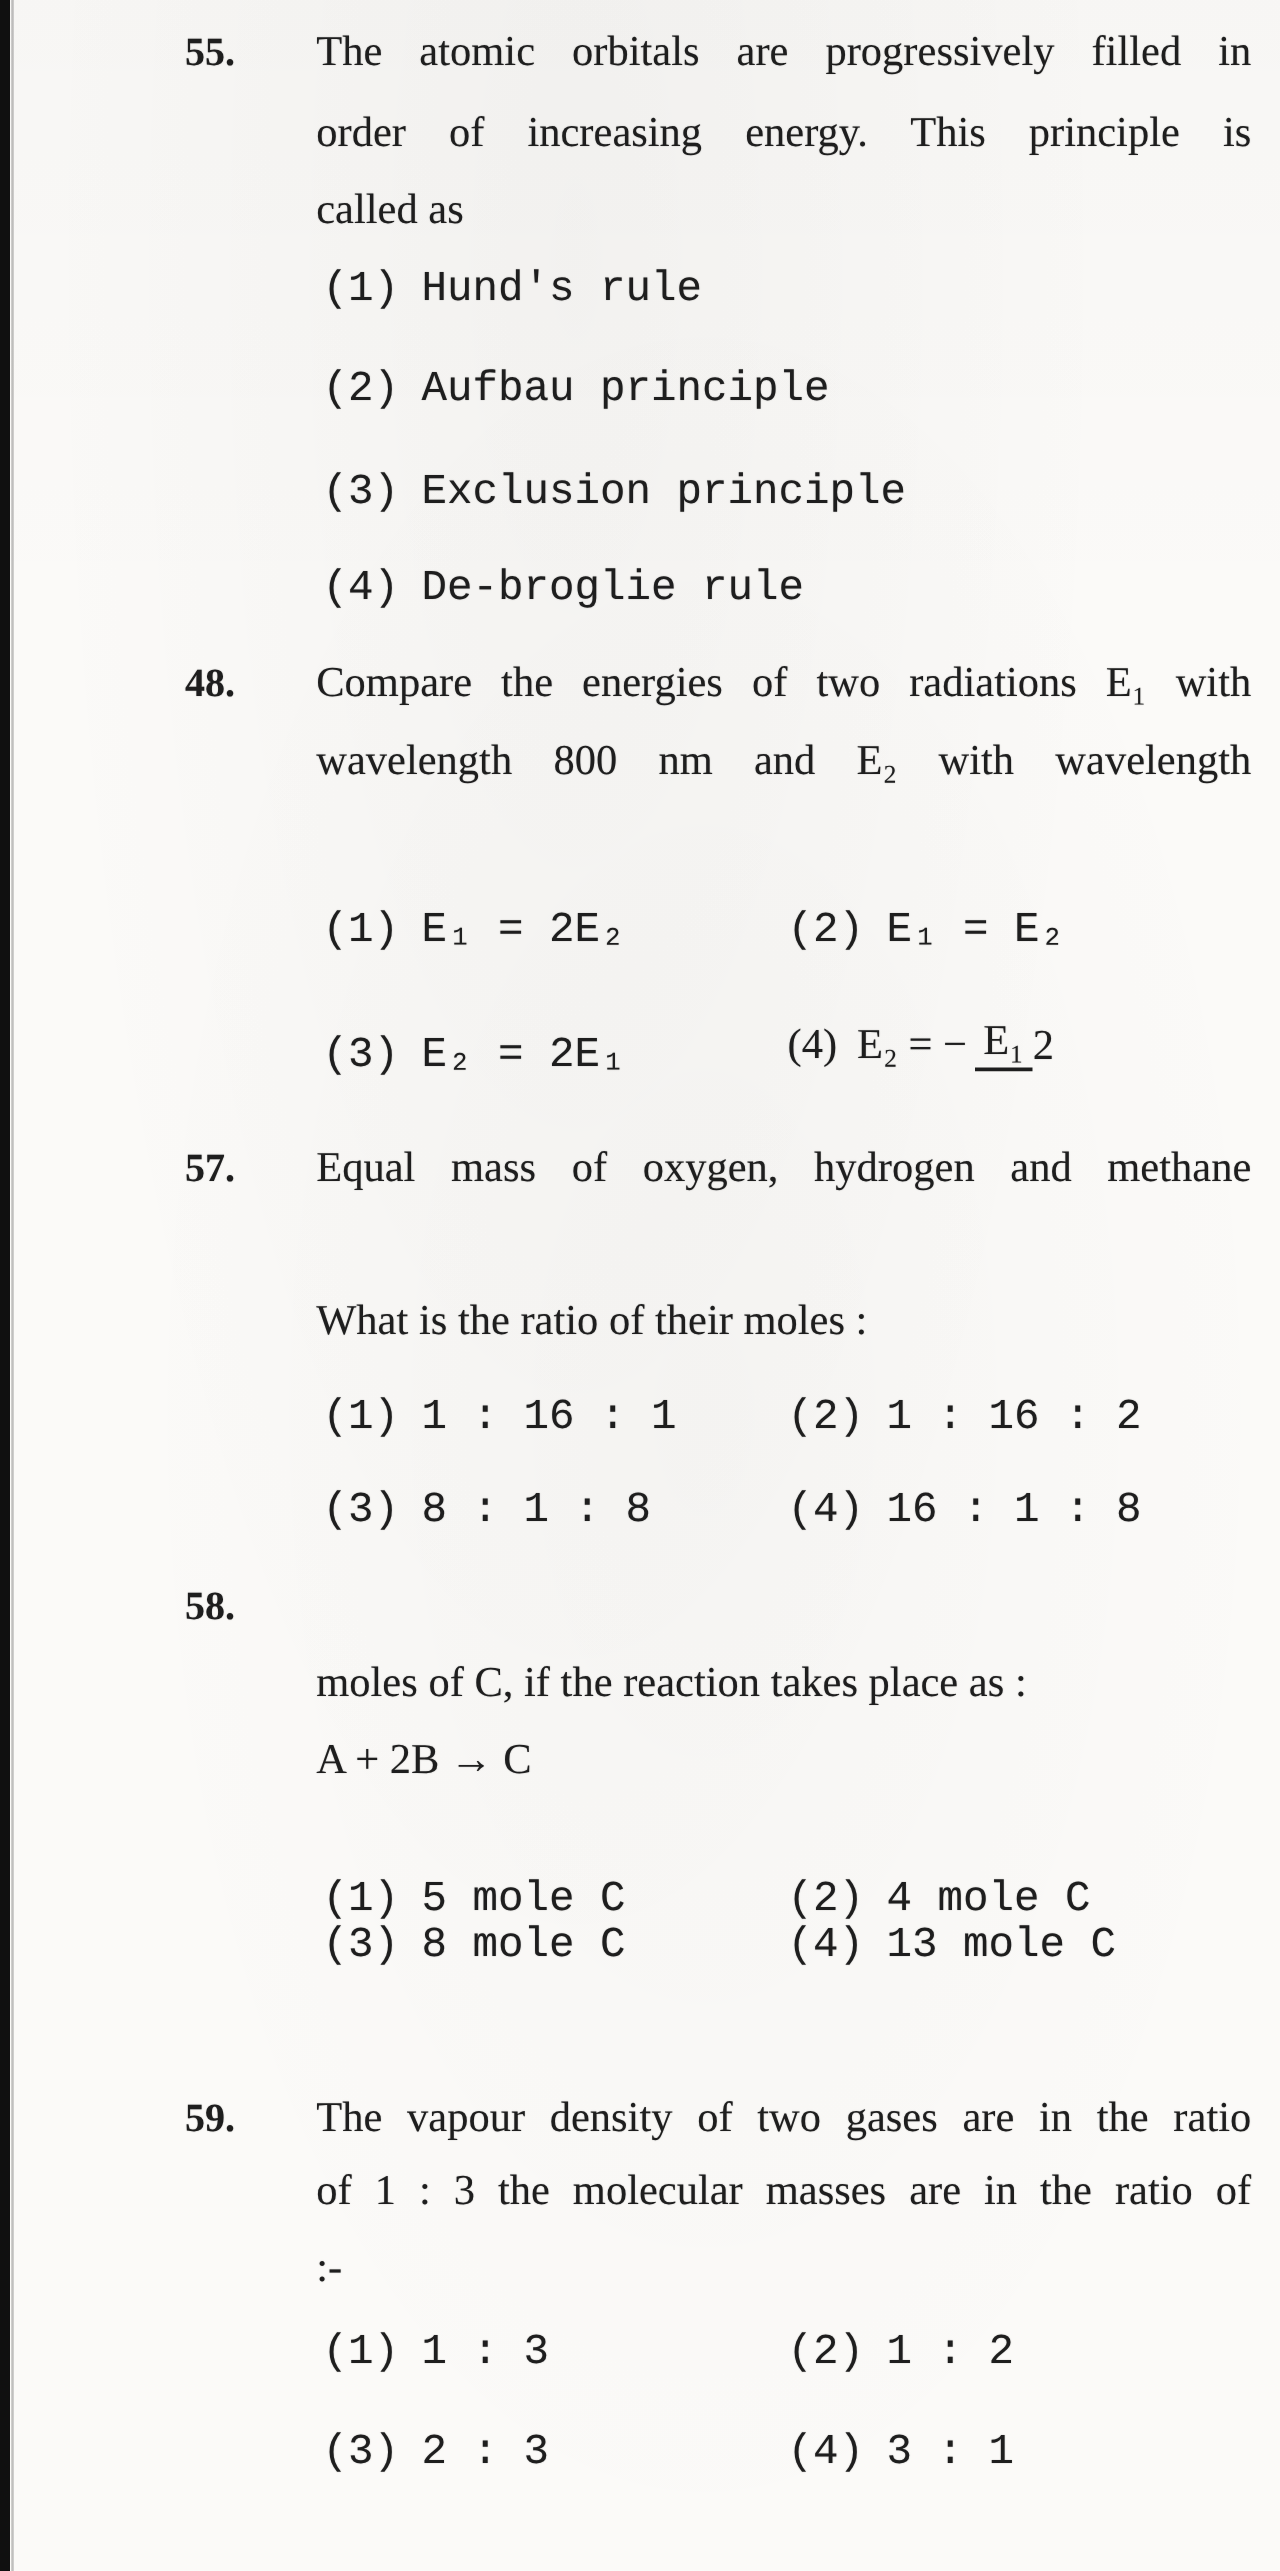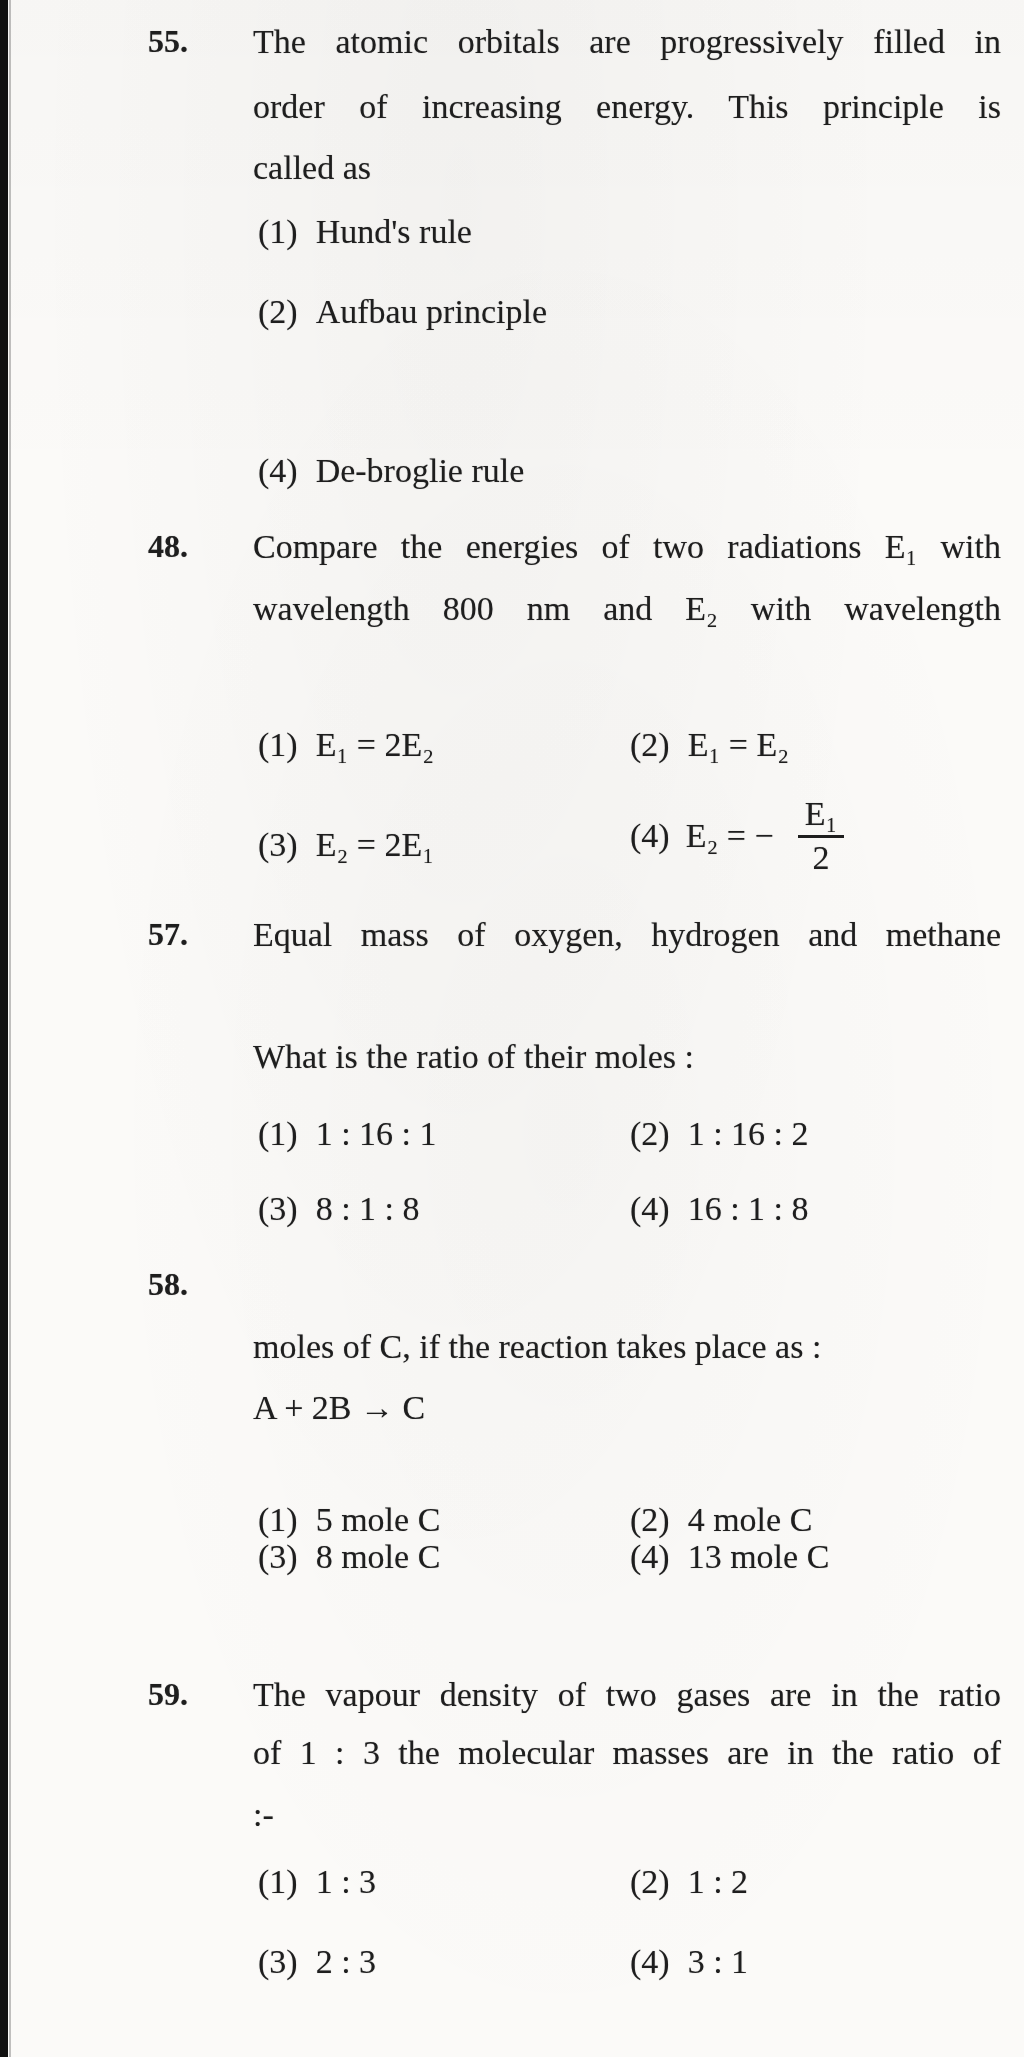--- a/index.html
+++ b/index.html
@@ -23,49 +23,52 @@
   .edge-hairline{position:absolute;left:9px;top:0;width:2px;height:2057px;background:rgba(16,16,16,0.25);}
   .qnum{
     position:absolute;left:148px;
     font-size:32px;font-weight:bold;line-height:38px;white-space:nowrap;
   }
   .qline{
     position:absolute;left:253px;width:748px;
     font-size:34px;line-height:40px;
   }
   .justify{text-align:justify;text-align-last:justify;}
-  .optrow{position:absolute;left:258px;width:748px;height:42px;font-size:34px;}
+  .optrow{position:absolute;left:258px;width:748px;height:42px;font-size:34px;font-family:Liberation Mono, monospace;}
   .opt{position:absolute;top:0;white-space:nowrap;}
   .opt-col2{left:372px;}
   .olabel{display:inline-block;margin-right:18px;}
   .fracopt{
     position:absolute;display:flex;align-items:center;
     height:96px;font-size:34px;white-space:nowrap;
   }
   .fracopt .olabel{margin-right:16px;}
-  .frac{display:inline-flex;flex-direction:column;align-items:center;line-height:1.08;margin-left:24px;}
+  .frac{display:inline-flex;flex-direction:row;align-items:center;line-height:1.08;margin-left:6px;}
   .frac .num{border-bottom:3px solid #1e1e1e;padding:0 7px 2px;}
   .frac .den{padding-top:2px;}
 </style>
 </head>
 <body>
 
 <div class="page">
   <div class="edge"></div>
   <div class="edge-hairline"></div>
 
   <div class="qnum" style="top:22px">55.</div>
   <div class="qline justify" style="top:22px">The atomic orbitals are progressively filled in</div>
   <div class="qline justify" style="top:87px">order of increasing energy. This principle is</div>
   <div class="qline" style="top:148px">called as</div>
   <div class="optrow" style="top:213px">
     <span class="opt"><span class="olabel">(1)</span><span>Hund's rule</span></span>
   </div>
   <div class="optrow" style="top:293px">
     <span class="opt"><span class="olabel">(2)</span><span>Aufbau principle</span></span>
+  </div>
+  <div class="optrow" style="top:375px">
+    <span class="opt"><span class="olabel">(3)</span><span>Exclusion principle</span></span>
   </div>
   <div class="optrow" style="top:452px">
     <span class="opt"><span class="olabel">(4)</span><span>De-broglie rule</span></span>
   </div>
 
   <div class="qnum" style="top:527px">48.</div>
   <div class="qline justify" style="top:527px">Compare the energies of two radiations E₁ with</div>
   <div class="qline justify" style="top:589px">wavelength 800 nm and E₂ with wavelength</div>
   <div class="optrow" style="top:726px">
     <span class="opt"><span class="olabel">(1)</span><span>E₁ = 2E₂</span></span>

